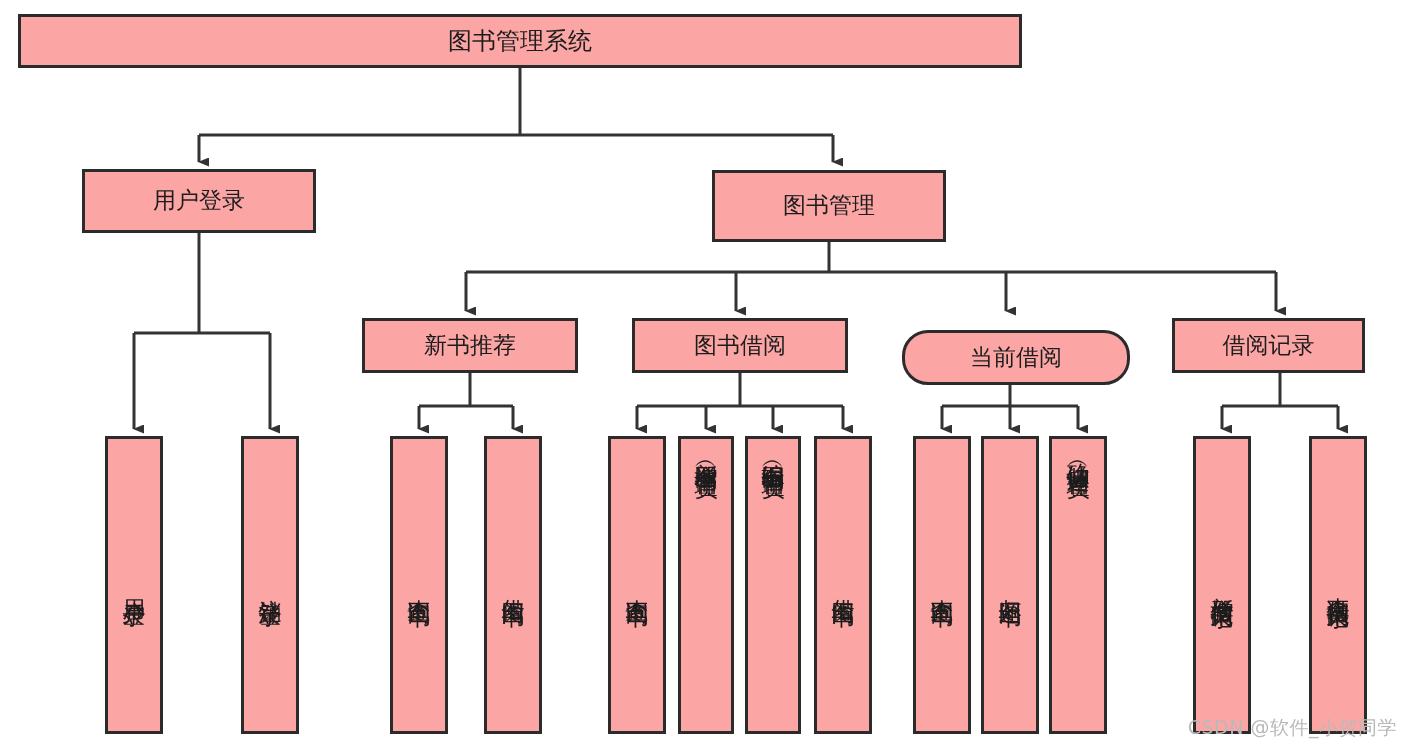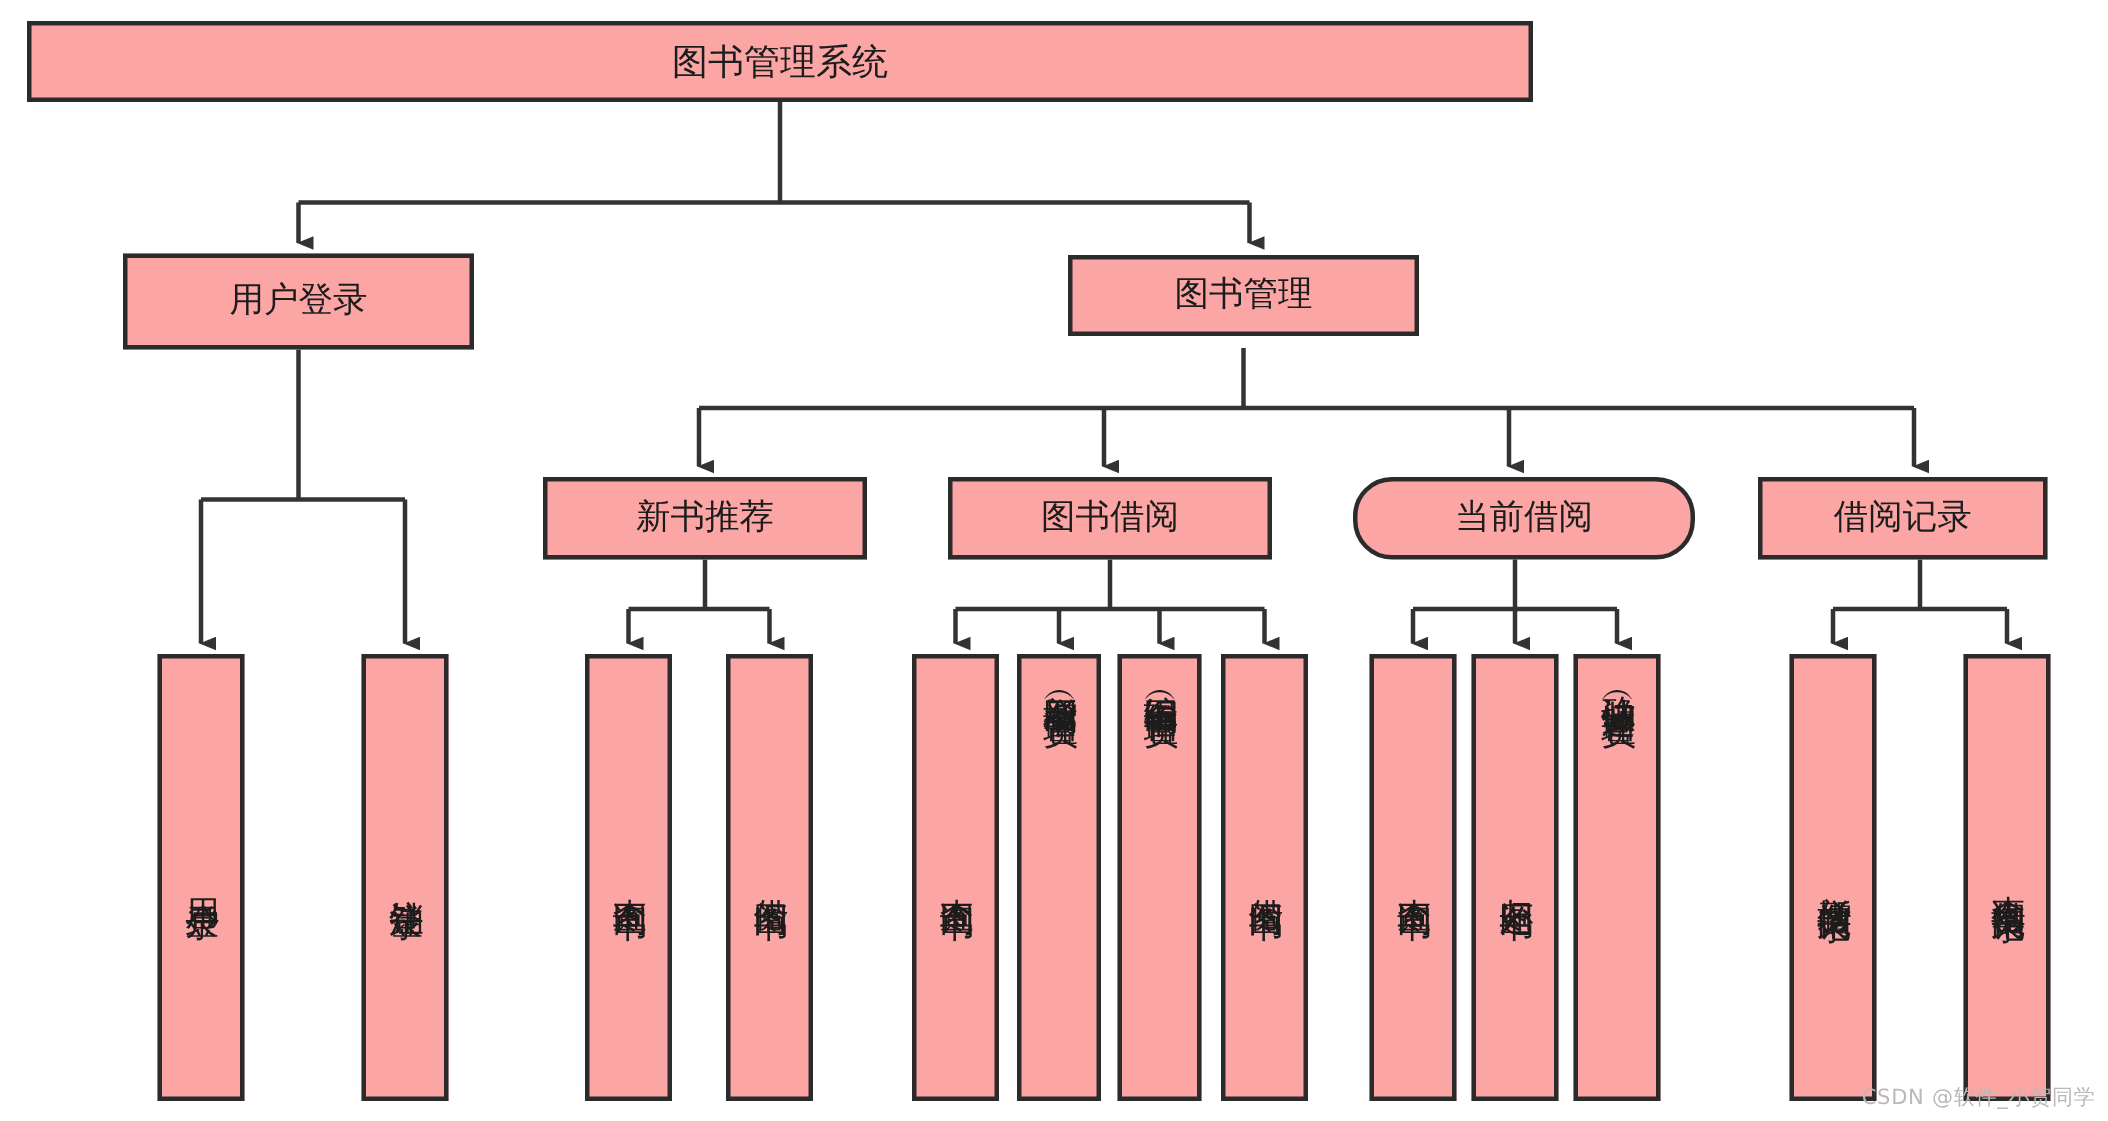--- a/index.html
+++ b/index.html
@@ -59,21 +59,21 @@
     white-space: pre-line;
   }
   .node-leaf.center-v {
     align-items: center;
     padding-top: 0;
   }
   #watermark {
     position: absolute;
     right: 8px;
     bottom: 6px;
-    font-size: 14px;
+    font-size: 19px;
     color: #b9b9b9;
     font-family: "DejaVu Sans", "Liberation Sans", sans-serif;
     letter-spacing: 0.5px;
     pointer-events: none;
     white-space: nowrap;
     text-align: right;
   }
 </style>
 </head>
 <body>
@@ -130,31 +130,31 @@
     </g>
   </svg>
 
   <div class="node-box node-root" style="left:18px; top:14px; width:1004px; height:54px;">
     <span class="node-label">图书管理系统</span>
   </div>
 
   <div class="node-box node-l2" style="left:82px; top:169px; width:234px; height:64px;">
     <span class="node-label">用户登录</span>
   </div>
-  <div class="node-box node-l2" style="left:712px; top:170px; width:234px; height:54px;">
+  <div class="node-box node-l2" style="left:712px; top:170px; width:234px; height:72px;">
     <span class="node-label">图书管理</span>
   </div>
 
   <div class="node-box node-l3" style="left:362px; top:318px; width:216px; height:55px;">
     <span class="node-label">新书推荐</span>
   </div>
   <div class="node-box node-l3" style="left:632px; top:318px; width:216px; height:55px;">
     <span class="node-label">图书借阅</span>
   </div>
-  <div class="node-box node-l3" style="left:902px; top:318px; width:228px; height:55px;border-radius:26px;">
+  <div class="node-box node-l3" style="left:902px; top:330px; width:228px; height:55px;border-radius:26px;">
     <span class="node-label">当前借阅</span>
   </div>
   <div class="node-box node-l3" style="left:1172px; top:318px; width:193px; height:55px;">
     <span class="node-label">借阅记录</span>
   </div>
 
   <div class="node-box node-leaf center-v" style="left:105px; top:436px; width:58px; height:298px;">
     <span class="node-label">用户登录</span>
   </div>
   <div class="node-box node-leaf center-v" style="left:241px; top:436px; width:58px; height:298px;">

